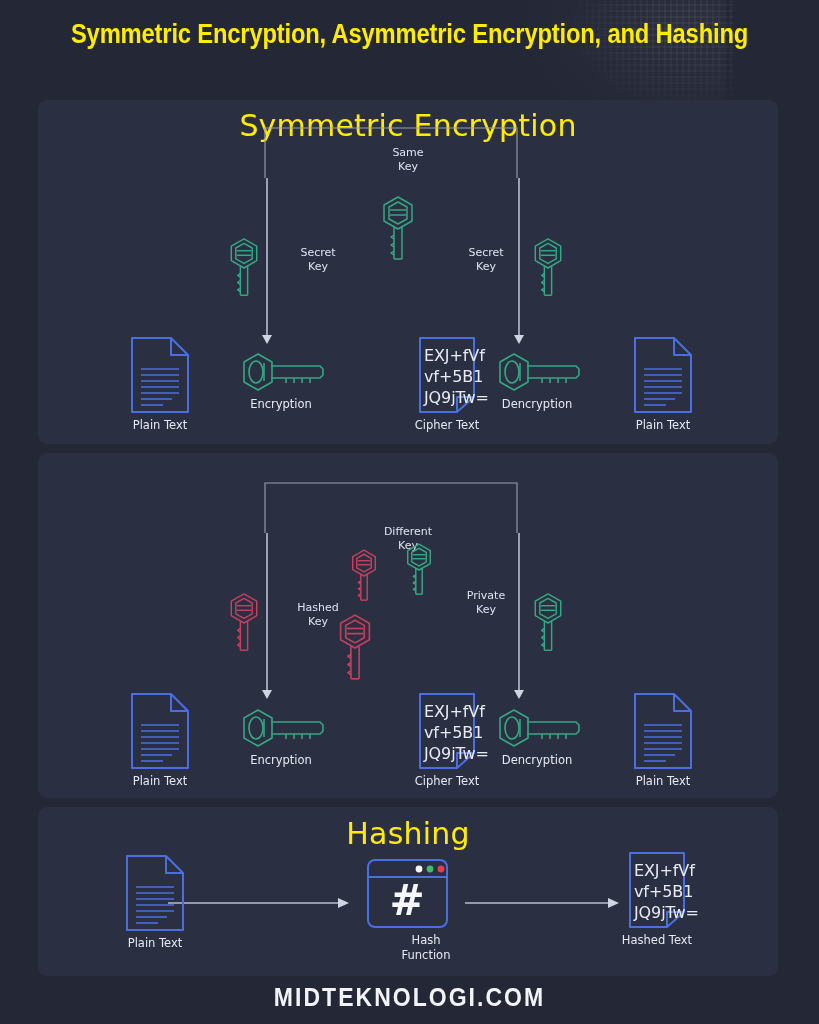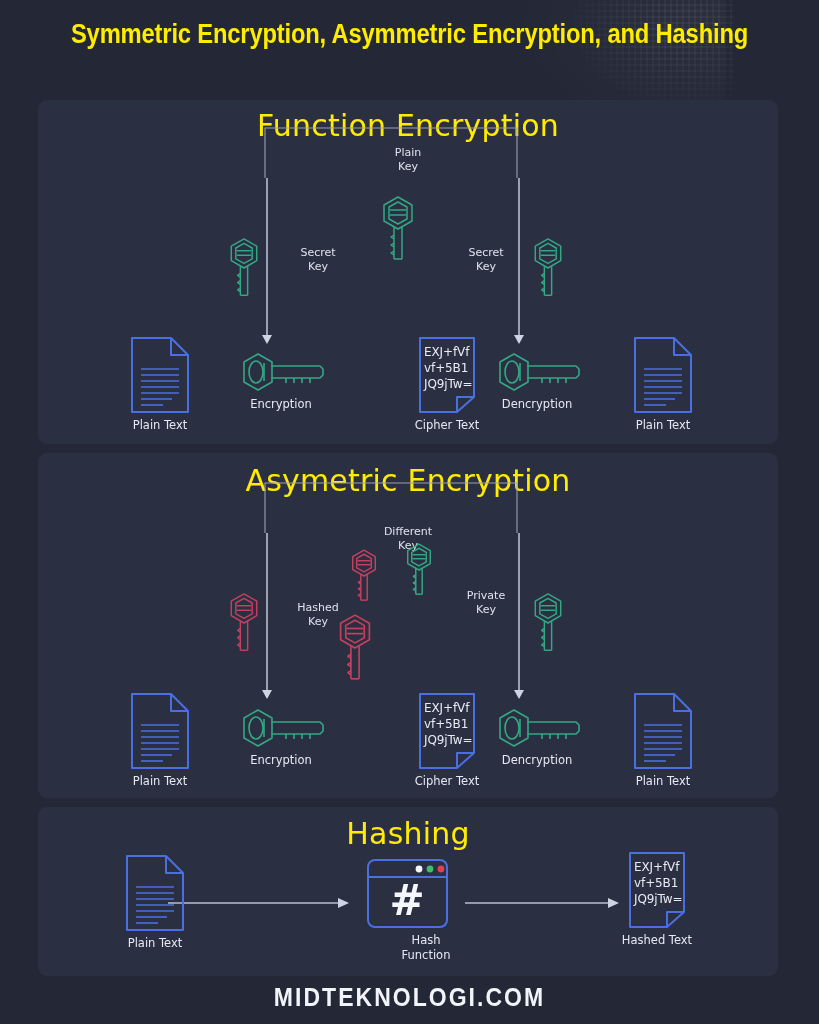--- a/index.html
+++ b/index.html
@@ -86,40 +86,40 @@
     color: #f2f4fa;
     font-family: "Liberation Sans Narrow", "Liberation Sans", sans-serif;
     font-weight: bold;
     font-size: 25px;
     letter-spacing: 2.2px;
     transform: scaleX(0.92);
   }
   .cipher-text {
     position: absolute;
     color: #e8ebf4;
-    font-size: 12px;
+    font-size: 16px;
     line-height: 1.32;
     white-space: pre-line;
     text-align: left;
     letter-spacing: -0.1px;
   }
 </style>
 </head>
 <body>
 
 <div id="root">
 
   <div class="texture"></div>
 
   <div class="main-title">Symmetric Encryption, Asymmetric Encryption,
 and Hashing</div>
 
   <div class="panel" id="panel-symmetric">
-    <div class="panel-title" style="top:8px;">Function Encryption</div>
-    <div class="sub-label" style="left:330px; top:46px; width:80px;">Plain
+    <div class="panel-title" style="top:8px;">Symmetric Encryption</div>
+    <div class="sub-label" style="left:330px; top:46px; width:80px;">Same
 Key</div>
 
     <svg class="svg-abs" style="left:0; top:0;" width="740" height="344">
       <path d="M227 78 L227 28 L479 28 L479 78" fill="none" stroke="#9aa0b4" stroke-width="1.1"></path>
       <line x1="229" y1="78" x2="229" y2="235" stroke="#b9bfd0" stroke-width="1.6"></line>
       <polygon points="224,235 234,235 229,244" fill="#cfd4e2"></polygon>
       <line x1="481" y1="78" x2="481" y2="235" stroke="#b9bfd0" stroke-width="1.6"></line>
       <polygon points="476,235 486,235 481,244" fill="#cfd4e2"></polygon>
     </svg>
 
@@ -226,21 +226,20 @@
           <line x1="14" y1="58" x2="52" y2="58"></line>
             <line x1="14" y1="64" x2="45" y2="64"></line>
           <line x1="14" y1="70" x2="36" y2="70"></line>
         </g>
       </g>
     </svg>
     <div class="item-label" style="left:585px; top:318px; width:80px;">Plain Text</div>
   </div>
 
   <div class="panel" id="panel-asymmetric">
-    <div class="panel-title" style="top:10px;">Asymetric Encryption</div>
     <div class="sub-label" style="left:330px; top:48px; width:80px;margin-top:24px;">Different
 Key</div>
 
     <svg class="svg-abs" style="left:0; top:0;" width="740" height="345">
       <path d="M227 80 L227 30 L479 30 L479 80" fill="none" stroke="#9aa0b4" stroke-width="1.1"></path>
       <line x1="229" y1="80" x2="229" y2="237" stroke="#b9bfd0" stroke-width="1.6"></line>
       <polygon points="224,237 234,237 229,246" fill="#cfd4e2"></polygon>
       <line x1="481" y1="80" x2="481" y2="237" stroke="#b9bfd0" stroke-width="1.6"></line>
       <polygon points="476,237 486,237 481,246" fill="#cfd4e2"></polygon>
     </svg>

